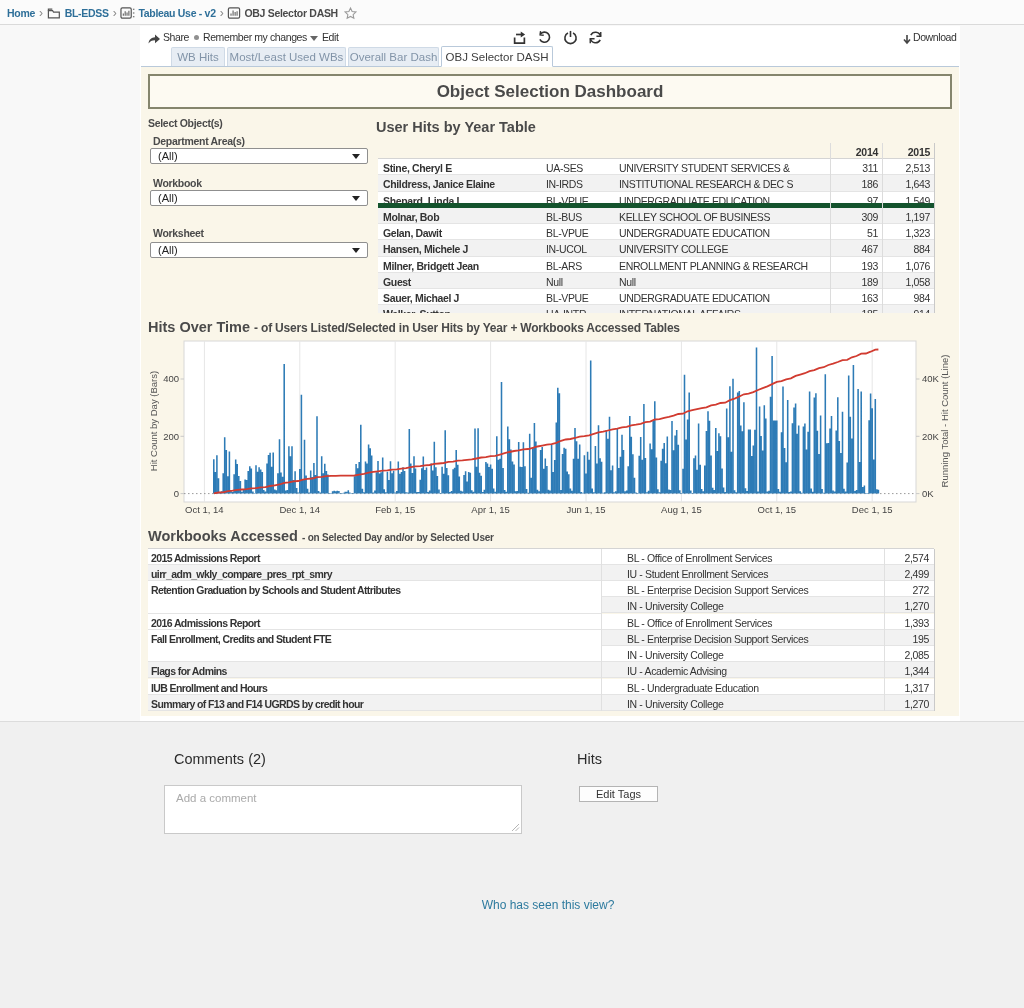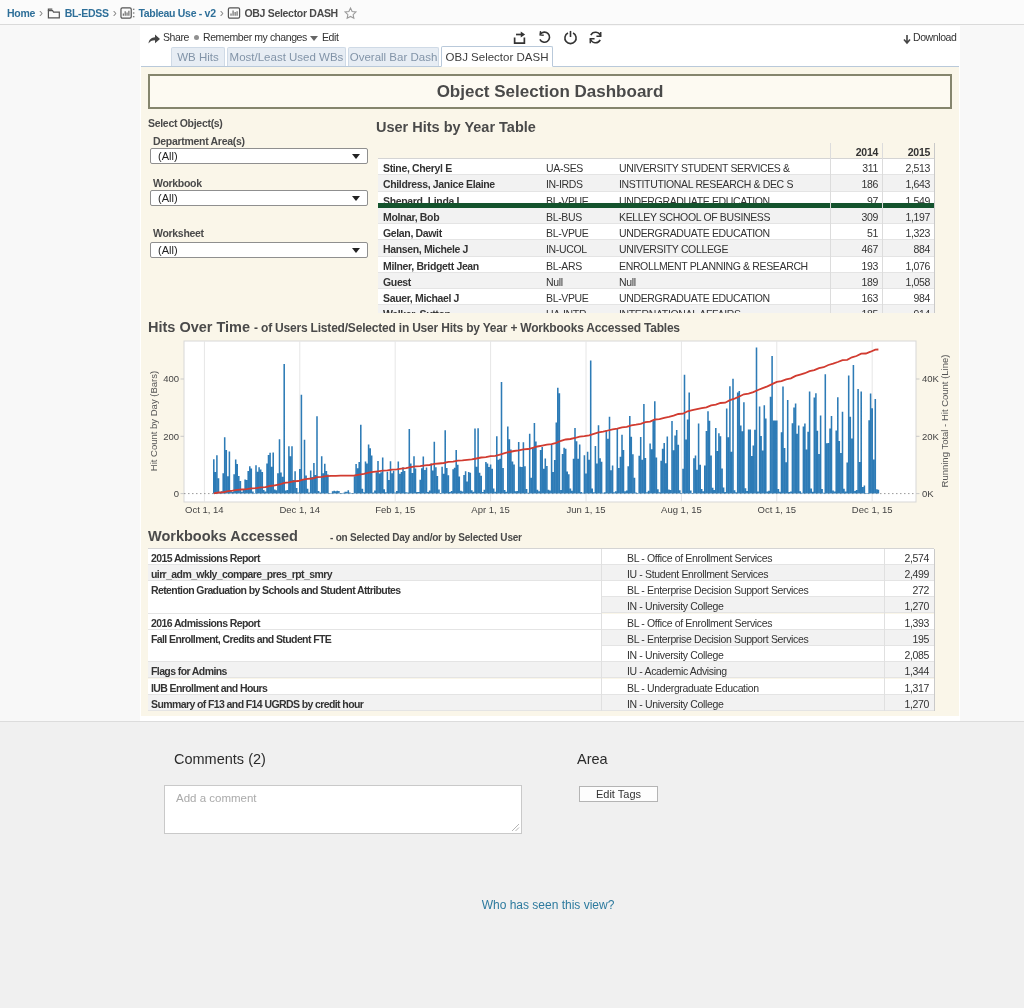--- a/index.html
+++ b/index.html
@@ -214,21 +214,21 @@
 <text x="446.0" y="178" font-size="9.5" fill="#444" text-anchor="middle">Jun 1, 15</text>
 <text x="541.4" y="178" font-size="9.5" fill="#444" text-anchor="middle">Aug 1, 15</text>
 <text x="636.8" y="178" font-size="9.5" fill="#444" text-anchor="middle">Oct 1, 15</text>
 <text x="732.2" y="178" font-size="9.5" fill="#444" text-anchor="middle">Dec 1, 15</text>
 <text x="17" y="86" font-size="9.5" fill="#555" text-anchor="middle" transform="rotate(-90 17 86)">Hit Count by Day (Bars)</text>
 <text x="808" y="86" font-size="9.5" fill="#555" text-anchor="middle" transform="rotate(-90 808 86)">Running Total - Hit Count (Line)</text>
 <path d="M73.8 158.6V124.3M75.3 158.6V137.0M76.9 158.6V120.3M78.5 158.6V143.3M80.0 158.6V157.8M81.6 158.6V156.3M83.2 158.6V138.2M84.7 158.6V102.3M86.3 158.6V115.0M87.9 158.6V141.3M89.4 158.6V116.5M91.0 158.6V156.1M92.6 158.6V156.9M94.1 158.6V139.2M95.7 158.6V124.4M97.2 158.6V129.1M98.8 158.6V141.0M100.4 158.6V146.1M101.9 158.6V156.8M103.5 158.6V154.9M105.1 158.6V144.4M106.6 158.6V145.0M108.2 158.6V136.1M109.8 158.6V131.3M111.3 158.6V133.6M112.9 158.6V156.6M114.4 158.6V157.9M116.0 158.6V130.2M117.6 158.6V136.7M119.1 158.6V132.2M120.7 158.6V134.6M122.3 158.6V136.9M123.8 158.6V155.1M125.4 158.6V156.5M127.0 158.6V128.5M128.5 158.6V119.9M130.1 158.6V117.8M131.6 158.6V131.8M133.2 158.6V117.4M134.8 158.6V154.4M136.3 158.6V155.2M137.9 158.6V138.2M139.5 158.6V104.3M141.0 158.6V137.4M142.6 158.6V141.7M144.2 158.6V29.1M145.7 158.6V155.6M147.3 158.6V154.9M148.9 158.6V111.3M150.4 158.6V121.2M152.0 158.6V111.3M153.5 158.6V144.9M155.1 158.6V136.2M156.7 158.6V153.0M158.2 158.6V157.4M159.8 158.6V133.9M161.4 158.6V59.8M162.9 158.6V144.9M164.5 158.6V104.7M166.1 158.6V140.5M167.6 158.6V153.7M169.2 158.6V157.6M170.7 158.6V135.4M172.3 158.6V142.1M173.9 158.6V128.1M175.4 158.6V140.0M177.0 158.6V81.2M178.6 158.6V156.0M180.1 158.6V157.5M181.7 158.6V121.2M183.3 158.6V138.3M184.8 158.6V128.8M186.4 158.6V136.0M187.9 158.6V139.4M189.5 158.6V157.9M191.1 158.6V157.9M192.6 158.6V156.3M194.2 158.6V155.8M195.8 158.6V156.3M197.3 158.6V155.8M198.9 158.6V155.9M200.5 158.6V157.9M202.0 158.6V157.9M203.6 158.6V157.7M205.2 158.6V156.8M206.7 158.6V156.7M208.3 158.6V155.2M209.8 158.6V157.5M211.4 158.6V157.9M213.0 158.6V157.9M214.5 158.6V141.2M216.1 158.6V129.0M217.7 158.6V133.3M219.2 158.6V126.9M220.8 158.6V89.8M222.4 158.6V153.7M223.9 158.6V157.2M225.5 158.6V126.6M227.0 158.6V128.4M228.6 158.6V109.4M230.2 158.6V113.3M231.7 158.6V120.6M233.3 158.6V157.6M234.9 158.6V155.6M236.4 158.6V137.3M238.0 158.6V126.0M239.6 158.6V138.6M241.1 158.6V137.3M242.7 158.6V122.6M244.2 158.6V154.2M245.8 158.6V157.2M247.4 158.6V136.7M248.9 158.6V145.1M250.5 158.6V126.3M252.1 158.6V138.3M253.6 158.6V135.7M255.2 158.6V157.6M256.8 158.6V155.9M258.3 158.6V126.6M259.9 158.6V138.8M261.5 158.6V137.1M263.0 158.6V132.3M264.6 158.6V136.1M266.1 158.6V157.2M267.7 158.6V157.4M269.3 158.6V94.1M270.8 158.6V128.4M272.4 158.6V138.1M274.0 158.6V121.2M275.5 158.6V133.4M277.1 158.6V157.1M278.7 158.6V156.9M280.2 158.6V144.7M281.8 158.6V133.3M283.3 158.6V121.6M284.9 158.6V134.9M286.5 158.6V132.5M288.0 158.6V156.9M289.6 158.6V155.5M291.2 158.6V128.6M292.7 158.6V135.6M294.3 158.6V106.8M295.9 158.6V132.2M297.4 158.6V141.1M299.0 158.6V154.6M300.5 158.6V157.9M302.1 158.6V131.7M303.7 158.6V138.8M305.2 158.6V95.3M306.8 158.6V133.1M308.4 158.6V140.2M309.9 158.6V157.0M311.5 158.6V155.9M313.1 158.6V134.2M314.6 158.6V132.8M316.2 158.6V115.1M317.8 158.6V129.8M319.3 158.6V141.6M320.9 158.6V155.7M322.4 158.6V156.6M324.0 158.6V140.1M325.6 158.6V136.2M327.1 158.6V146.4M328.7 158.6V137.0M330.3 158.6V137.8M331.8 158.6V155.3M333.4 158.6V156.7M335.0 158.6V93.4M336.5 158.6V131.8M338.1 158.6V93.2M339.6 158.6V137.7M341.2 158.6V140.7M342.8 158.6V156.9M344.3 158.6V154.8M345.9 158.6V126.9M347.5 158.6V128.4M349.0 158.6V131.9M350.6 158.6V129.4M352.2 158.6V133.8M353.7 158.6V153.4M355.3 158.6V156.7M356.8 158.6V101.3M358.4 158.6V124.7M360.0 158.6V123.7M361.5 158.6V46.9M363.1 158.6V133.1M364.7 158.6V155.1M366.2 158.6V156.8M367.8 158.6V91.6M369.4 158.6V104.3M370.9 158.6V114.5M372.5 158.6V126.5M374.1 158.6V129.4M375.6 158.6V156.2M377.2 158.6V156.0M378.7 158.6V107.0M380.3 158.6V131.8M381.9 158.6V131.9M383.4 158.6V107.3M385.0 158.6V131.2M386.6 158.6V154.0M388.1 158.6V157.7M389.7 158.6V98.8M391.3 158.6V142.8M392.8 158.6V112.2M394.4 158.6V88.1M395.9 158.6V106.4M397.5 158.6V154.8M399.1 158.6V156.2M400.6 158.6V114.9M402.2 158.6V112.1M403.8 158.6V133.7M405.3 158.6V123.4M406.9 158.6V131.1M408.5 158.6V154.7M410.0 158.6V155.4M411.6 158.6V110.1M413.1 158.6V137.1M414.7 158.6V124.9M416.3 158.6V87.4M417.8 158.6V52.7M419.4 158.6V58.3M421.0 158.6V155.0M422.5 158.6V118.9M424.1 158.6V112.7M425.7 158.6V113.8M427.2 158.6V136.6M428.8 158.6V139.3M430.4 158.6V153.4M431.9 158.6V155.8M433.5 158.6V123.8M435.0 158.6V92.9M436.6 158.6V106.3M438.2 158.6V123.8M439.7 158.6V109.4M441.3 158.6V157.0M442.9 158.6V157.8M444.4 158.6V120.3M446.0 158.6V138.5M447.6 158.6V116.8M449.1 158.6V124.8M450.7 158.6V25.4M452.2 158.6V153.6M453.8 158.6V157.3M455.4 158.6V111.1M456.9 158.6V128.6M458.5 158.6V90.2M460.1 158.6V123.3M461.6 158.6V126.7M463.2 158.6V157.8M464.8 158.6V157.2M466.3 158.6V95.0M467.9 158.6V103.7M469.5 158.6V81.8M471.0 158.6V135.3M472.6 158.6V130.4M474.1 158.6V157.3M475.7 158.6V156.3M477.3 158.6V94.1M478.8 158.6V132.9M480.4 158.6V121.8M482.0 158.6V99.8M483.5 158.6V115.0M485.1 158.6V156.2M486.7 158.6V155.6M488.2 158.6V131.2M489.8 158.6V81.1M491.3 158.6V101.7M492.9 158.6V119.3M494.5 158.6V142.7M496.0 158.6V157.6M497.6 158.6V157.9M499.2 158.6V120.8M500.7 158.6V102.1M502.3 158.6V124.8M503.9 158.6V68.9M505.4 158.6V123.1M507.0 158.6V157.3M508.5 158.6V155.8M510.1 158.6V108.6M511.7 158.6V114.2M513.2 158.6V86.0M514.8 158.6V66.3M516.4 158.6V122.5M517.9 158.6V154.3M519.5 158.6V157.2M521.1 158.6V125.8M522.6 158.6V113.7M524.2 158.6V107.9M525.8 158.6V128.2M527.3 158.6V101.6M528.9 158.6V154.4M530.4 158.6V155.0M532.0 158.6V86.0M533.6 158.6V115.3M535.1 158.6V100.5M536.7 158.6V95.0M538.3 158.6V109.8M539.8 158.6V155.3M541.4 158.6V157.9M543.0 158.6V133.7M544.5 158.6V39.7M546.1 158.6V104.4M547.6 158.6V84.5M549.2 158.6V57.4M550.8 158.6V155.6M552.3 158.6V157.9M553.9 158.6V123.3M555.5 158.6V120.5M557.0 158.6V134.8M558.6 158.6V88.4M560.2 158.6V129.8M561.7 158.6V153.9M563.3 158.6V156.3M564.8 158.6V130.4M566.4 158.6V96.1M568.0 158.6V76.3M569.5 158.6V85.8M571.1 158.6V120.6M572.7 158.6V152.8M574.2 158.6V154.9M575.8 158.6V93.1M577.4 158.6V116.1M578.9 158.6V98.3M580.5 158.6V101.2M582.1 158.6V133.5M583.6 158.6V152.6M585.2 158.6V157.1M586.7 158.6V73.6M588.3 158.6V102.3M589.9 158.6V51.2M591.4 158.6V116.7M593.0 158.6V43.7M594.6 158.6V155.3M596.1 158.6V157.2M597.7 158.6V57.4M599.3 158.6V56.1M600.8 158.6V90.4M602.4 158.6V96.2M603.9 158.6V67.3M605.5 158.6V153.2M607.1 158.6V156.1M608.6 158.6V94.5M610.2 158.6V94.4M611.8 158.6V121.0M613.3 158.6V110.5M614.9 158.6V94.8M616.5 158.6V12.5M618.0 158.6V156.5M619.6 158.6V71.6M621.1 158.6V101.1M622.7 158.6V115.5M624.3 158.6V70.3M625.8 158.6V83.6M627.4 158.6V156.6M629.0 158.6V155.7M630.5 158.6V61.8M632.1 158.6V21.1M633.7 158.6V85.4M635.2 158.6V85.6M636.8 158.6V85.5M638.4 158.6V153.9M639.9 158.6V156.8M641.5 158.6V97.2M643.0 158.6V51.4M644.6 158.6V113.0M646.2 158.6V127.2M647.7 158.6V64.9M649.3 158.6V156.9M650.9 158.6V156.4M652.4 158.6V88.2M654.0 158.6V72.4M655.6 158.6V68.4M657.1 158.6V98.8M658.7 158.6V90.5M660.2 158.6V156.3M661.8 158.6V157.8M663.4 158.6V91.4M664.9 158.6V88.5M666.5 158.6V114.5M668.1 158.6V96.7M669.6 158.6V56.5M671.2 158.6V153.6M672.8 158.6V156.7M674.3 158.6V62.6M675.9 158.6V58.3M677.4 158.6V95.8M679.0 158.6V119.1M680.6 158.6V80.6M682.1 158.6V154.0M683.7 158.6V157.8M685.3 158.6V39.2M686.8 158.6V108.2M688.4 158.6V108.1M690.0 158.6V93.4M691.5 158.6V80.9M693.1 158.6V155.4M694.7 158.6V156.4M696.2 158.6V95.4M697.8 158.6V62.2M699.3 158.6V106.0M700.9 158.6V117.9M702.5 158.6V76.8M704.0 158.6V153.7M705.6 158.6V156.5M707.2 158.6V127.5M708.7 158.6V40.6M710.3 158.6V81.7M711.9 158.6V103.6M713.4 158.6V30.0M715.0 158.6V156.1M716.5 158.6V154.9M718.1 158.6V54.0M719.7 158.6V127.1M721.2 158.6V56.6M722.8 158.6V152.0M724.4 158.6V150.5M725.9 158.6V157.9M727.5 158.6V157.9M729.1 158.6V85.2M730.6 158.6V58.5M732.2 158.6V73.2M733.7 158.6V124.5M735.3 158.6V64.1M736.9 158.6V154.3M738.4 158.6V154.8" stroke="#2d7bb6" stroke-width="1.55" fill="none"></path>
 <polyline points="73.8,158.3 78.5,157.5 83.2,157.3 87.9,156.1 92.6,155.6 97.2,154.8 101.9,154.5 106.6,154.2 111.3,153.4 116.0,153.1 120.7,152.4 125.4,152.1 130.1,151.0 134.8,150.3 139.5,149.5 144.2,147.8 148.9,147.3 153.5,146.3 158.2,146.0 162.9,144.7 167.6,143.9 172.3,143.5 177.0,142.2 181.7,141.8 186.4,141.1 191.1,140.9 195.8,140.8 200.5,140.7 205.2,140.7 209.8,140.7 214.5,140.5 219.2,139.6 223.9,138.9 228.6,137.7 233.3,136.9 238.0,136.3 242.7,135.6 247.4,135.3 252.1,134.6 256.8,134.4 261.5,133.6 266.1,133.1 270.8,132.2 275.5,131.3 280.2,131.2 284.9,130.3 289.6,130.0 294.3,128.9 299.0,128.5 303.7,128.0 308.4,126.9 313.1,126.6 317.8,125.7 322.4,125.4 327.1,124.9 331.8,124.4 336.5,123.5 341.2,122.5 345.9,122.1 350.6,121.2 355.3,120.9 360.0,119.6 364.7,118.2 369.4,117.0 374.1,116.0 378.7,115.4 383.4,114.3 388.1,114.0 392.8,112.8 397.5,111.5 402.2,110.6 406.9,109.7 411.6,109.2 416.3,107.9 421.0,105.8 425.7,104.5 430.4,104.0 435.0,103.0 439.7,101.6 444.4,101.2 449.1,100.3 453.8,98.9 458.5,97.4 463.2,96.7 467.9,95.5 472.6,94.3 477.3,93.6 482.0,92.4 486.7,91.9 491.3,90.3 496.0,89.7 500.7,88.8 505.4,87.2 510.1,86.6 514.8,84.5 519.5,84.1 524.2,82.8 528.9,81.9 533.6,80.7 538.3,79.0 543.0,78.7 547.6,76.3 552.3,75.2 557.0,74.2 561.7,73.2 566.4,72.3 571.1,70.3 575.8,69.6 580.5,68.0 585.2,67.7 589.9,65.2 594.6,63.6 599.3,61.5 603.9,59.3 608.6,58.6 613.3,57.1 618.0,55.0 622.7,53.1 627.4,51.4 632.1,49.1 636.8,46.9 641.5,46.2 646.2,44.3 650.9,43.4 655.6,40.9 660.2,39.6 664.9,38.2 669.6,36.1 674.3,35.1 679.0,33.1 683.7,32.2 688.4,30.0 693.1,28.6 697.8,27.0 702.5,25.2 707.2,24.8 711.9,22.3 716.5,21.0 721.2,18.6 725.9,18.5 730.6,16.7 735.3,14.6 738.4,14.5" fill="none" stroke="#d13b30" stroke-width="1.8"></polyline>
 </svg>
 
-  <div class="abs" style="left:148px;top:528px;font-size:14.5px;font-weight:bold;color:#4a4a4a;">Workbooks Accessed <span style="font-size:10px;letter-spacing:-0.2px;margin-left:28px;">- on Selected Day and/or by Selected User</span></div>
+  <div class="abs" style="left:148px;top:528px;font-size:14.5px;font-weight:bold;color:#4a4a4a;">Workbooks Accessed <span style="font-size:10px;letter-spacing:-0.2px;">- on Selected Day and/or by Selected User</span></div>
   <div class="abs" style="left:148px;top:548.0px;width:786px;height:1px;background:#d4d4d4;"></div>
 <div class="abs" style="left:601px;top:548.5px;width:333px;height:16.2px;background:#ffffff;border-bottom:1px solid #e4e4e4;overflow:hidden;">
       <div class="abs" style="left:26px;top:3px;font-size:10.5px;letter-spacing:-0.35px;color:#333;white-space:nowrap;">BL - Office of Enrollment Services</div>
       <div class="abs" style="left:284px;top:3px;width:44px;text-align:right;font-size:10.5px;letter-spacing:-0.35px;color:#333;white-space:nowrap;">2,574</div>
     </div>
 <div class="abs" style="left:148px;top:548.5px;width:453px;height:16.2px;background:#ffffff;border-bottom:1px solid #e4e4e4;overflow:hidden;">
       <div class="abs" style="left:3px;top:3px;font-size:10.5px;font-weight:bold;letter-spacing:-0.6px;color:#333;white-space:nowrap;">2015 Admissions Report</div>
     </div>
 <div class="abs" style="left:601px;top:564.8px;width:333px;height:16.2px;background:#f2f2f2;border-bottom:1px solid #e4e4e4;overflow:hidden;">
       <div class="abs" style="left:26px;top:3px;font-size:10.5px;letter-spacing:-0.35px;color:#333;white-space:nowrap;">IU - Student Enrollment Services</div>
@@ -292,16 +292,16 @@
 <div class="abs" style="left:934px;top:548.5px;width:1px;height:162.5px;background:#c9c9c9;"></div>
 
   <div class="abs" style="left:0;top:721px;width:1024px;height:287px;background:#f0f0f0;border-top:1px solid #dcdcdc;"></div>
   <div class="abs" style="left:174px;top:751px;font-size:14.5px;color:#2b2b2b;">Comments (2)</div>
   <div class="abs" style="left:164px;top:785px;width:358px;height:49px;background:#fff;border:1px solid #c9c9c9;">
     <div style="margin:6px 0 0 11px;font-size:11.5px;color:#aaa;">Add a comment</div>
     <svg width="9" height="9" viewBox="0 0 9 9" style="position:absolute;right:1px;bottom:1px;">
         <path d="M8 1 L1 8 M8 4.5 L4.5 8 M8 8 L8 8" stroke="#b5b5b5" stroke-width="1"></path>
       </svg>
   </div>
-  <div class="abs" style="left:577px;top:751px;font-size:14.5px;color:#2b2b2b;">Area</div>
+  <div class="abs" style="left:577px;top:751px;font-size:14.5px;color:#2b2b2b;">Hits</div>
   <div class="abs" style="left:579px;top:786px;width:79px;height:16px;background:#fdfdfd;border:1px solid #b4b4b4;text-align:center;font-size:11px;color:#333;line-height:15px;">Edit Tags</div>
   <div class="abs" style="left:0;top:898px;width:1096px;text-align:center;font-size:12px;color:#2d7a9e;">Who has seen this view?</div>
 </div>
 
 </body></html>

